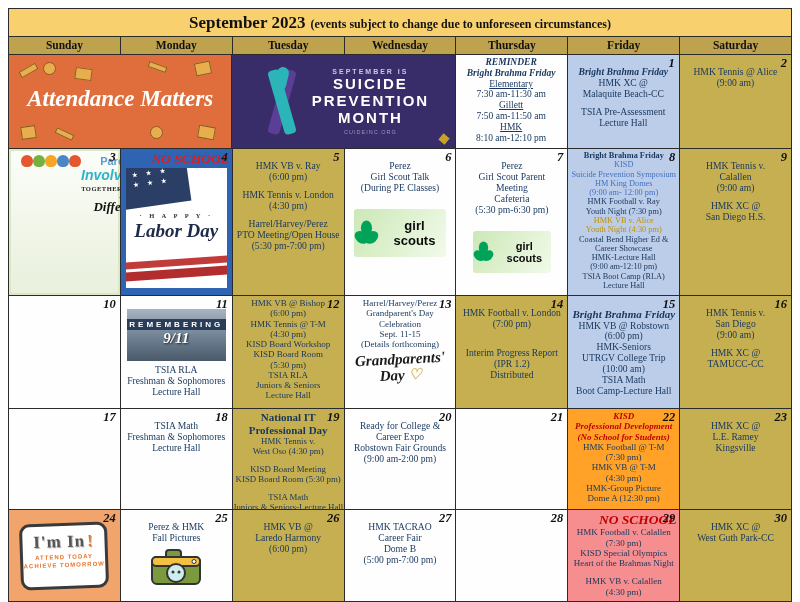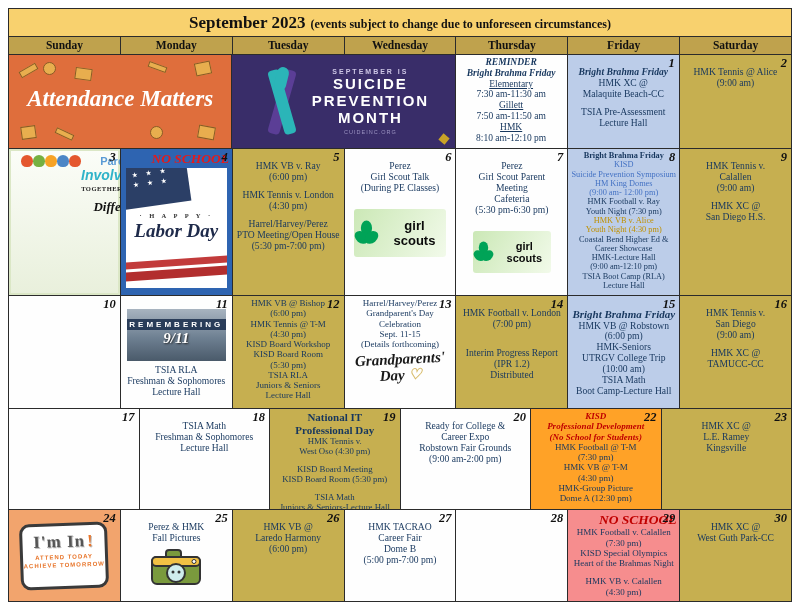--- a/index.html
+++ b/index.html
@@ -397,20 +397,23 @@
         </div>
         <div class="cell bg-white">
           <span class="daynum">20</span>
           <div class="lines">
             <div class="line">Ready for College &amp;</div>
             <div class="line">Career Expo</div>
             <div class="line">Robstown Fair Grounds</div>
             <div class="line">(9:00 am-2:00 pm)</div>
           </div>
         </div>
+        <div class="cell bg-white">
+          <span class="daynum">21</span>
+        </div>
         <div class="cell bg-orange tight" style="font-size: 9px;">
           <span class="daynum">22</span>
           <div class="lines">
             <div class="line red">KISD</div>
             <div class="line red">Professional Development</div>
             <div class="line red">(No School for Students)</div>
             <div class="line">HMK Football @ T-M</div>
             <div class="line">(7:30 pm)</div>
             <div class="line">HMK VB @ T-M</div>
             <div class="line">(4:30 pm)</div>

